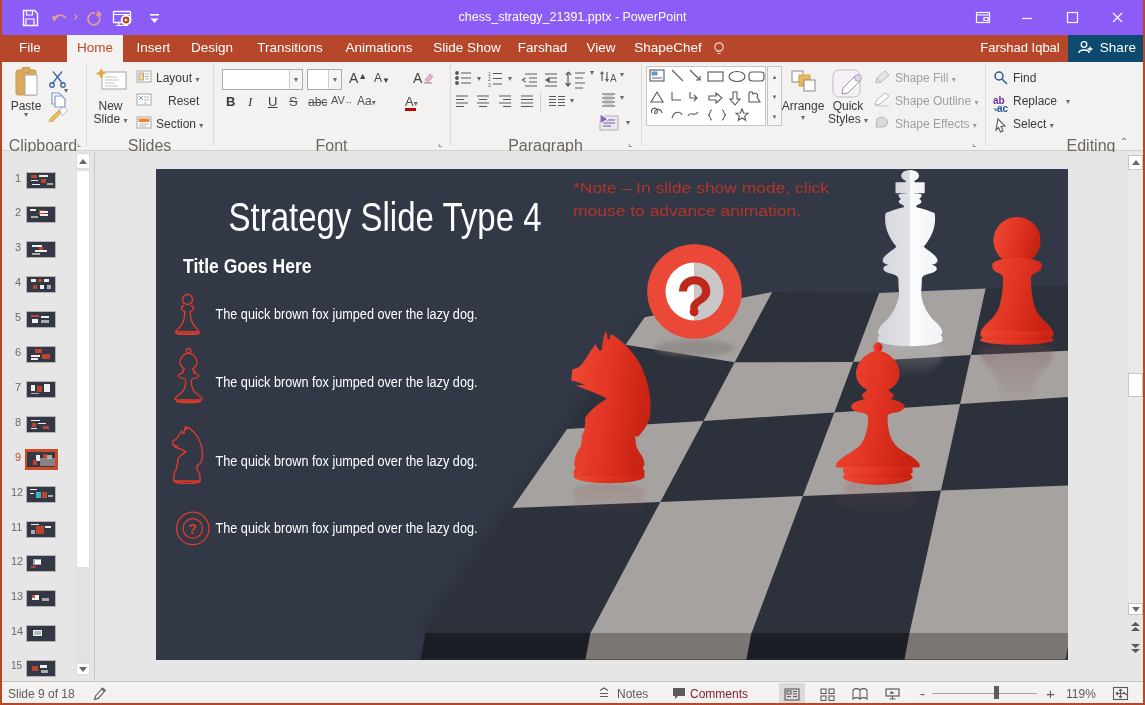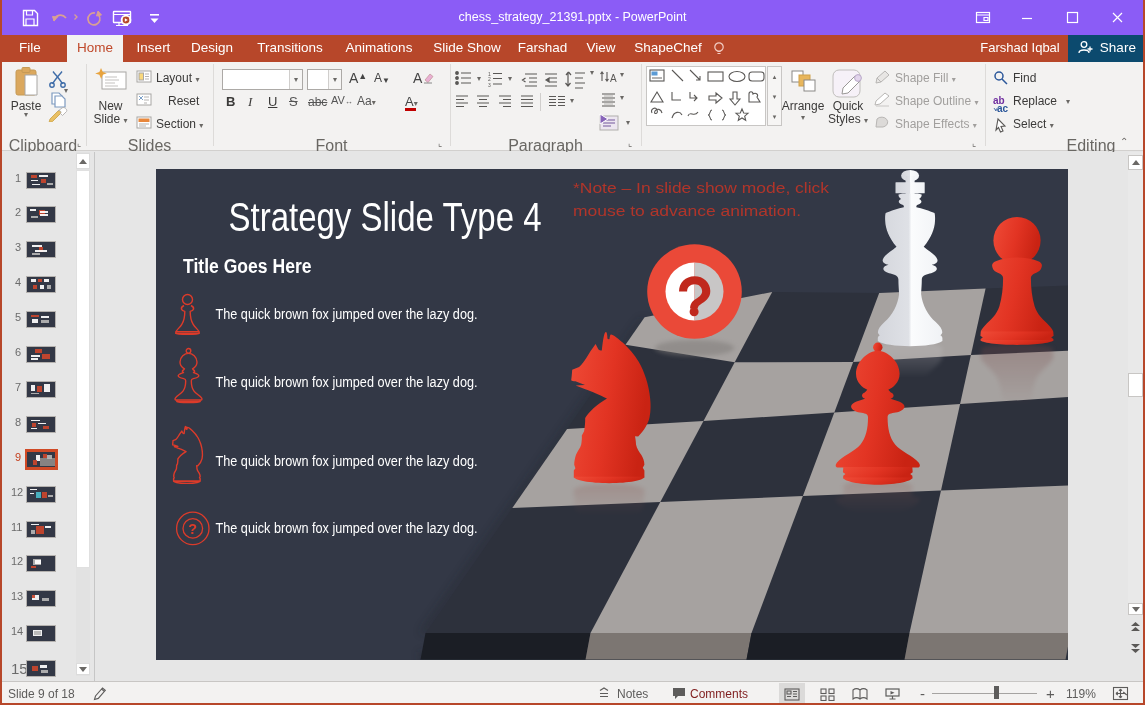--- a/index.html
+++ b/index.html
@@ -412,21 +412,21 @@
 <div style="position:absolute;left:27.4px;top:591.3px;width:28px;height:15px;background:#333846;outline:1px solid #b5b2af;overflow:hidden">
           <div style="position:absolute;left:5px;top:4px;width:7px;height:5px;background:#ffffff;opacity:.92"></div>
           <div style="position:absolute;left:5px;top:4px;width:3px;height:3px;background:#c9452c;opacity:.92"></div>
           <div style="position:absolute;left:15px;top:7px;width:7px;height:3px;background:#b5b5b5;opacity:.92"></div>
         </div>
 <div style="position:absolute;left:11px;top:625.2px;width:10px;text-align:right;font-size:11px;color:#6b6b6b">14</div>
 <div style="position:absolute;left:27.4px;top:626.2px;width:28px;height:15px;background:#333846;outline:1px solid #b5b2af;overflow:hidden">
           <div style="position:absolute;left:6px;top:4px;width:9px;height:6px;background:#ffffff;opacity:.92"></div>
           <div style="position:absolute;left:7px;top:5px;width:7px;height:4px;background:#b5b5b5;opacity:.92"></div>
         </div>
-<div style="position:absolute;left:11px;top:660.1px;width:10px;text-align:right;font-size:15px;color:#6b6b6b">15</div>
+<div style="position:absolute;left:11px;top:660.1px;width:10px;text-align:right;font-size:10px;color:#6b6b6b">15</div>
 <div style="position:absolute;left:27.4px;top:661.1px;width:28px;height:15px;background:#333846;outline:1px solid #b5b2af;overflow:hidden">
           <div style="position:absolute;left:5px;top:5px;width:6px;height:5px;background:#c9452c;opacity:.92"></div>
           <div style="position:absolute;left:13px;top:4px;width:7px;height:3px;background:#ffffff;opacity:.92"></div>
           <div style="position:absolute;left:14px;top:9px;width:7px;height:3px;background:#b5b5b5;opacity:.92"></div>
         </div>
       </div>
 
   <div class="abs" style="left:76px;top:0;width:14px;height:524px;background:#e2e2e2"></div>
   <div class="abs" style="left:76px;top:1px;width:14px;height:16px;background:#fff;border:1px solid #dcdcdc"></div>
   <div class="abs" style="left:79px;top:7px;width:0;height:0;border-left:4px solid transparent;border-right:4px solid transparent;border-bottom:5px solid #6a6865"></div>

